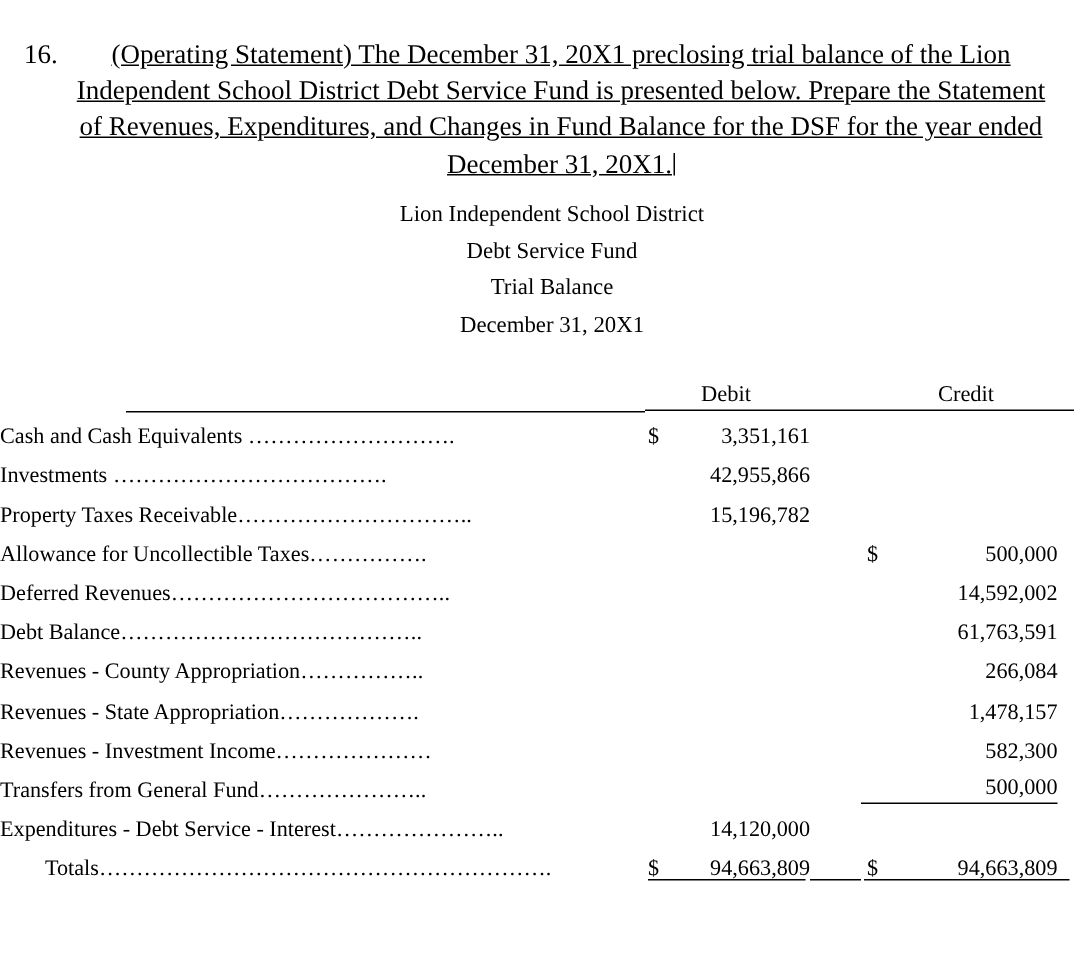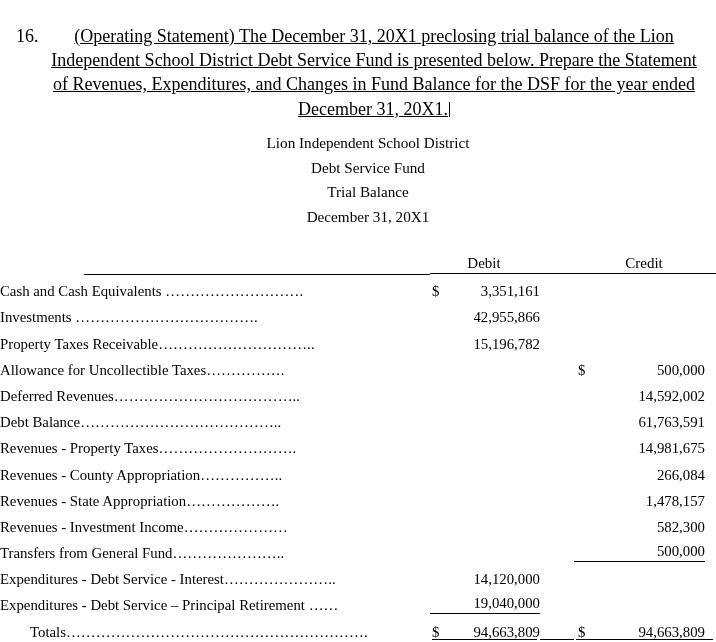--- a/index.html
+++ b/index.html
@@ -202,26 +202,20 @@
           <td>&nbsp;</td>
           <td class="amt credit"><span><span>14,592,002</span></span></td>
         </tr>
         <tr class="row">
           <td class="lbl"><span>Debt Balance</span><span class="leader">…………………………………..</span></td>
           <td class="amt">&nbsp;</td>
           <td>&nbsp;</td>
           <td class="amt credit"><span><span>61,763,591</span></span></td>
         </tr>
         <tr class="row">
-          <td class="lbl"><span>Revenues - Property Taxes</span><span class="leader">……………………….</span></td>
-          <td class="amt">&nbsp;</td>
-          <td>&nbsp;</td>
-          <td class="amt credit"><span><span>14,981,675</span></span></td>
-        </tr>
-        <tr class="row">
           <td class="lbl"><span>Revenues - County Appropriation</span><span class="leader">……………..</span></td>
           <td class="amt">&nbsp;</td>
           <td>&nbsp;</td>
           <td class="amt credit"><span><span>266,084</span></span></td>
         </tr>
         <tr class="row">
           <td class="lbl"><span>Revenues - State Appropriation</span><span class="leader">……………….</span></td>
           <td class="amt">&nbsp;</td>
           <td>&nbsp;</td>
           <td class="amt credit"><span><span>1,478,157</span></span></td>
@@ -236,28 +230,20 @@
           <td class="lbl"><span>Transfers from General Fund</span><span class="leader">…………………..</span></td>
           <td class="amt">&nbsp;</td>
           <td>&nbsp;</td>
           <td class="amt credit">
             <span class="ul-box"><span>500,000</span></span>
           </td>
         </tr>
         <tr class="row">
           <td class="lbl"><span>Expenditures - Debt Service - Interest</span><span class="leader">…………………..</span></td>
           <td class="amt"><span><span>14,120,000</span></span></td>
-          <td>&nbsp;</td>
-          <td class="amt credit">&nbsp;</td>
-        </tr>
-        <tr class="row">
-          <td class="lbl"><span>Expenditures - Debt Service – Principal Retirement</span><span class="leader"> ……</span></td>
-          <td class="amt">
-            <span class="ul-box"><span>19,040,000</span></span>
-          </td>
           <td>&nbsp;</td>
           <td class="amt credit">&nbsp;</td>
         </tr>
         <tr class="row">
           <td class="lbl indent"><span>Totals</span><span class="leader">…………………………………………………….</span></td>
           <td class="amt totals-rule-cell"><span><span class="cur">$</span><span>94,663,809</span></span><span class="totals-rule"></span></td>
           <td class="totals-rule-cell">&nbsp;<span class="totals-rule" style="left: 0px; right: 0px;"></span></td>
           <td class="amt totals-rule-cell credit"><span><span class="cur">$</span><span>94,663,809</span></span><span class="totals-rule"></span></td>
         </tr>
       </tbody>

